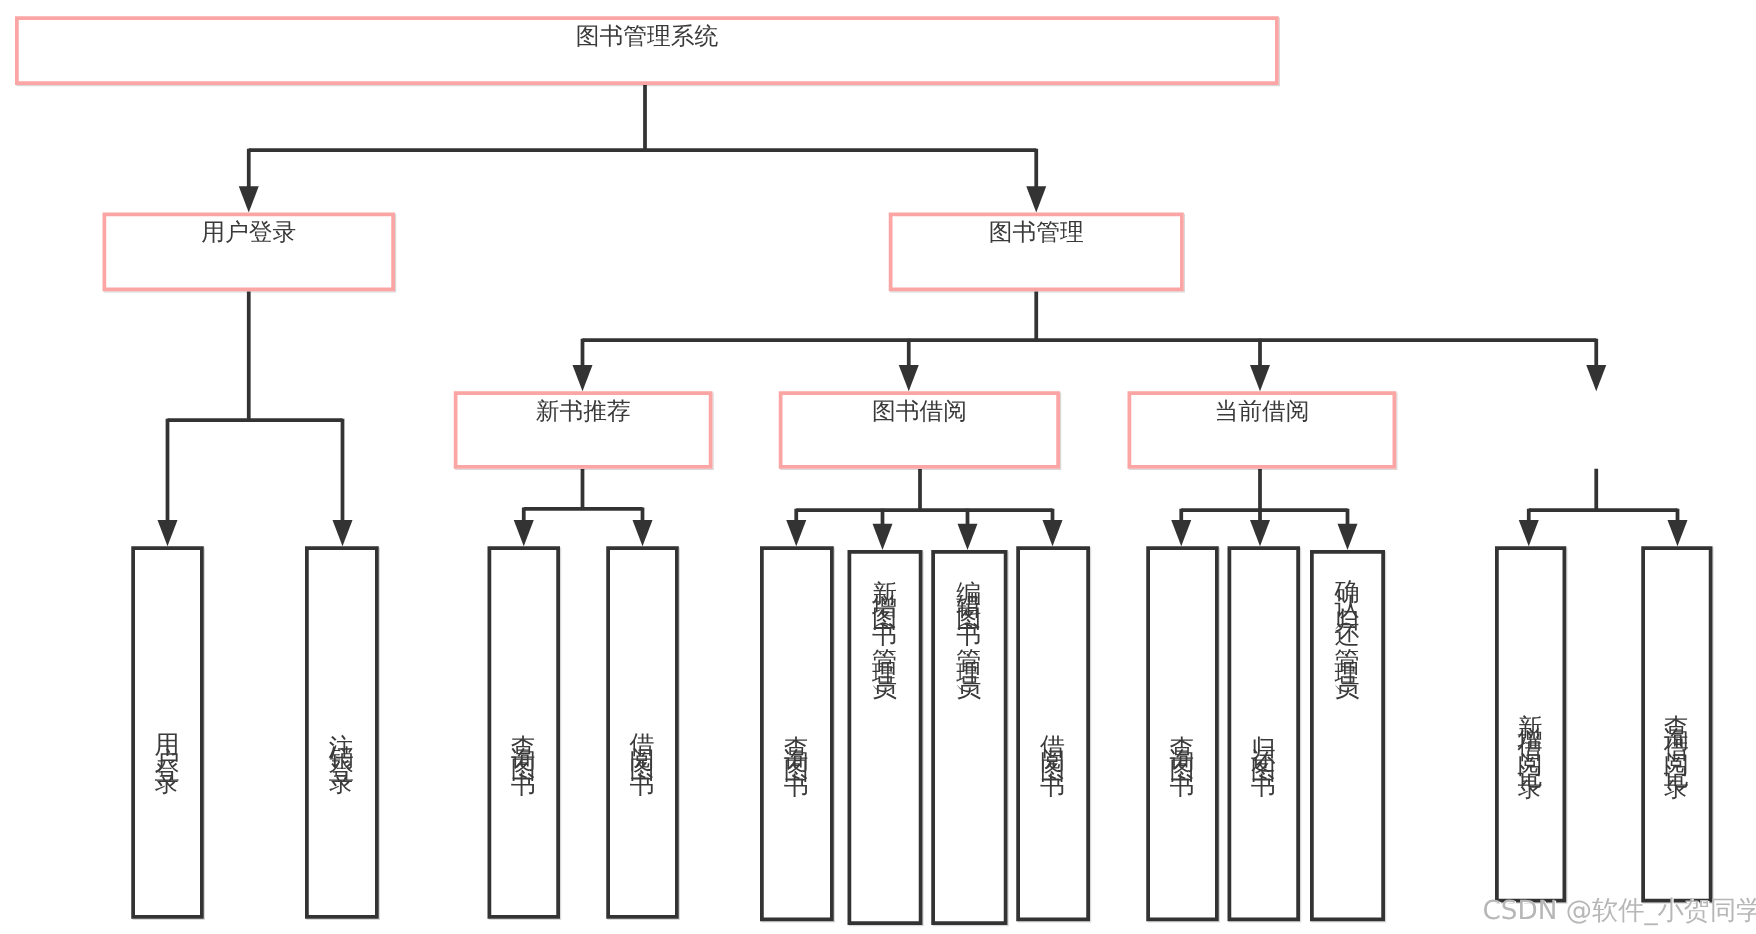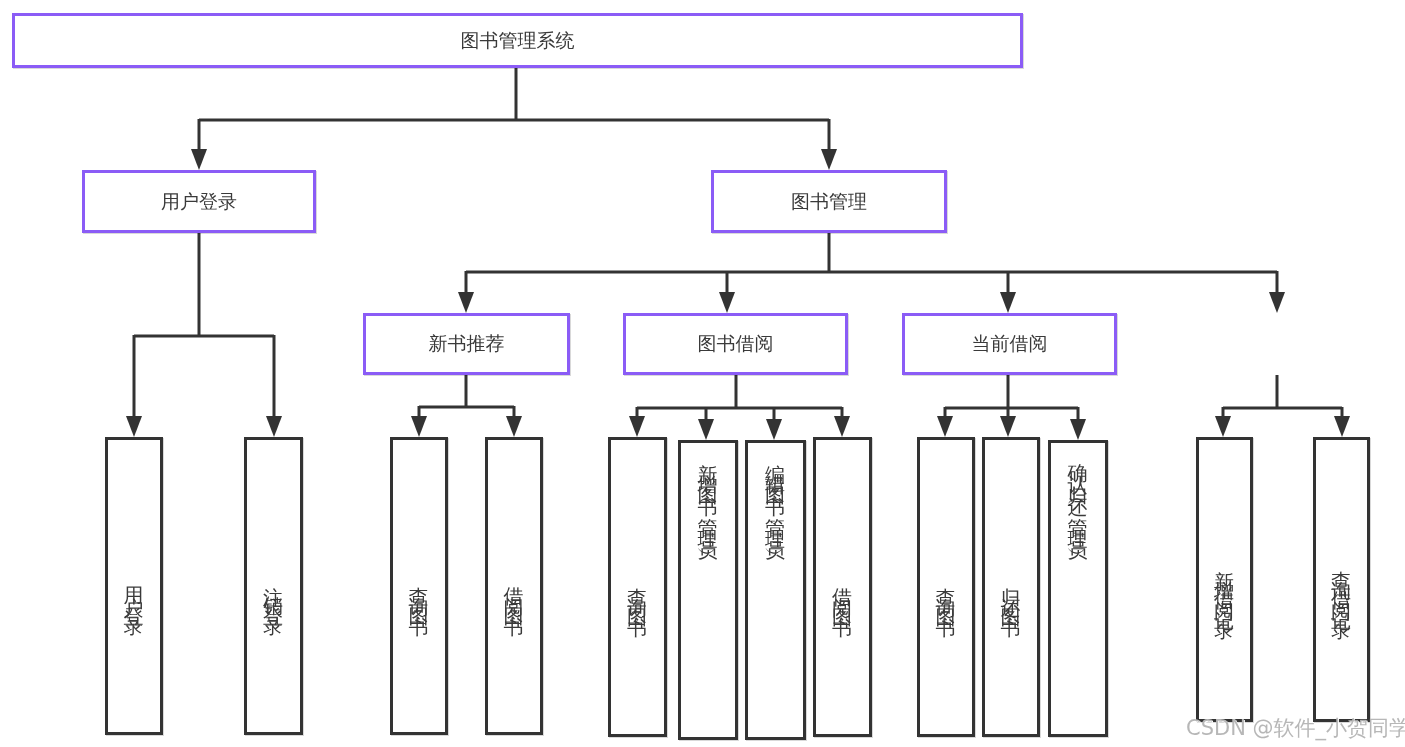--- a/index.html
+++ b/index.html
@@ -8,22 +8,22 @@
     position:relative;
     width:1405px;height:747px;
     background:#ffffff;
     font-family:"DejaVu Sans","Liberation Sans",sans-serif;
     overflow:hidden;
   }
   .wires{position:absolute;left:0;top:0;width:1405px;height:747px;}
   .hbox{
     position:absolute;
     background:#ffffff;
-    border:3px solid #8b5cf6;
-    display:flex;align-items:center;justify-content:center;
+    border:3px solid #fca5a5;
+    display:flex;align-items:flex-start;justify-content:center;
     font-size:19px;color:#3a3a3a;
     box-shadow:1px 1px 0 rgba(0,0,0,0.15);
     white-space:nowrap;
   }
   .vbox{
     position:absolute;
     background:#ffffff;
     border:3px solid #333333;
     display:flex;justify-content:center;
     box-shadow:1px 1px 0 rgba(0,0,0,0.15);

